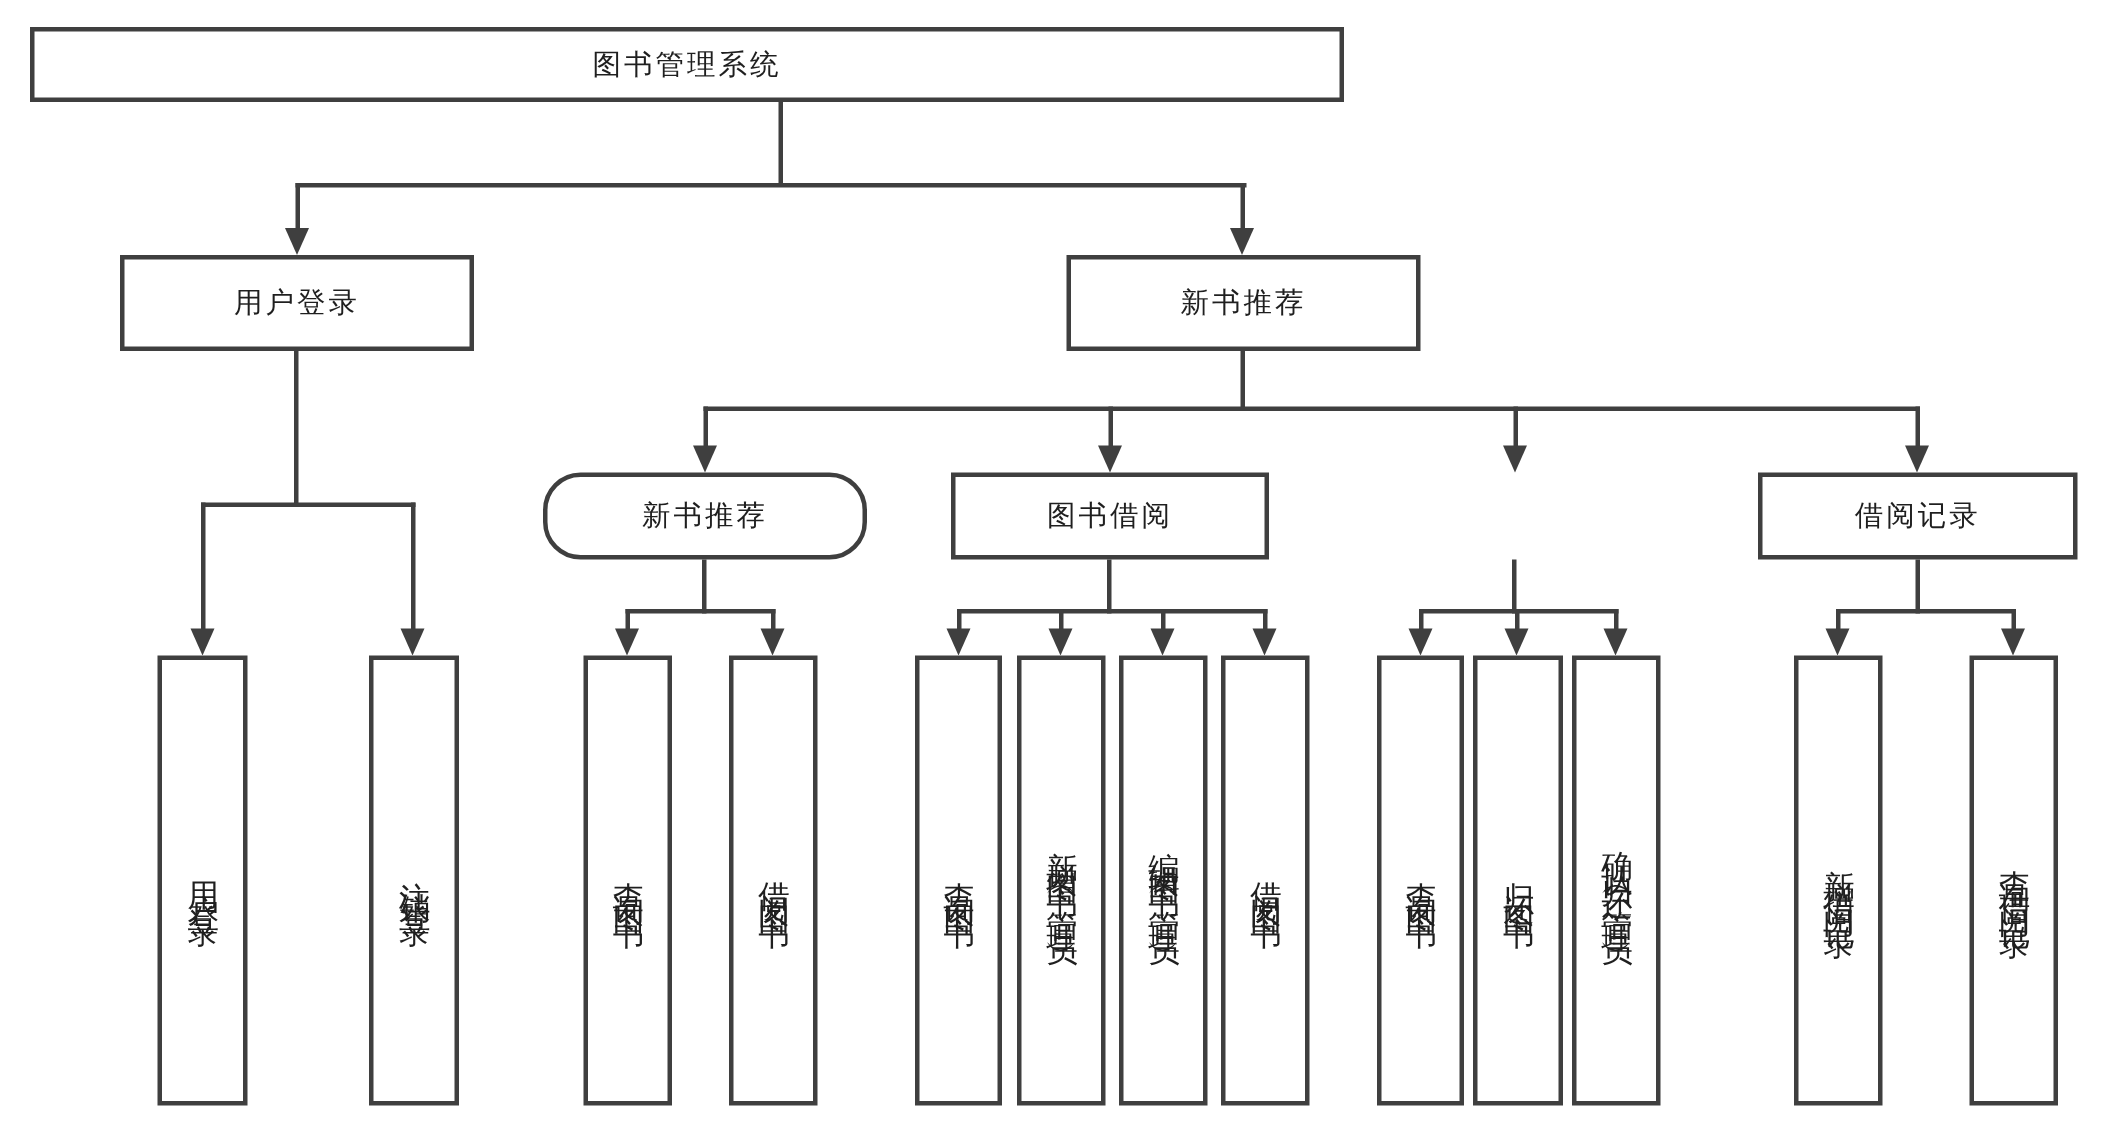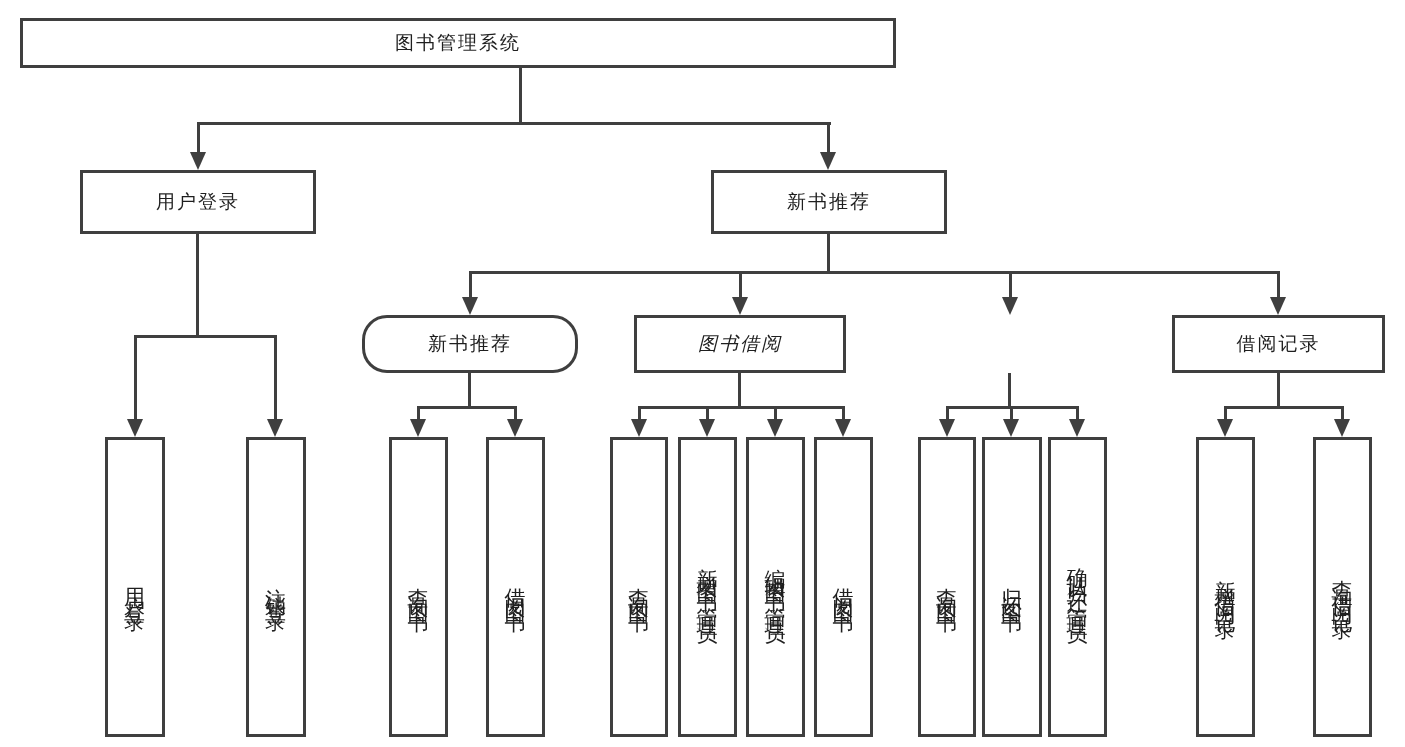--- a/index.html
+++ b/index.html
@@ -83,21 +83,21 @@
   <div class="ln" style="left:739px; top:271px; width:3px; height:27px;"></div>
   <div class="arw" style="left:732px; top:297px;"></div>
   <div class="ln" style="left:1009px; top:271px; width:3px; height:27px;"></div>
   <div class="arw" style="left:1002px; top:297px;"></div>
   <div class="ln" style="left:1277px; top:271px; width:3px; height:27px;"></div>
   <div class="arw" style="left:1270px; top:297px;"></div>
 
   <div class="box" style="left:362px; top:315px; width:216px; height:58px;border-radius:25px;">
     <span class="hlabel">新书推荐</span>
   </div>
-  <div class="box" style="left:634px; top:315px; width:212px; height:58px;font-style:italic;">
+  <div class="box" style="left:634px; top:315px; width:212px; height:58px;">
     <span class="hlabel">图书借阅</span>
   </div>
   <div class="box" style="left:1172px; top:315px; width:213px; height:58px;">
     <span class="hlabel">借阅记录</span>
   </div>
 
   <div class="ln" style="left:468px; top:373px; width:3px; height:36px;"></div>
   <div class="ln" style="left:417px; top:406px; width:100px; height:3px;"></div>
   <div class="ln" style="left:417px; top:406px; width:3px; height:15px;"></div>
   <div class="arw" style="left:410px; top:419px;"></div>

